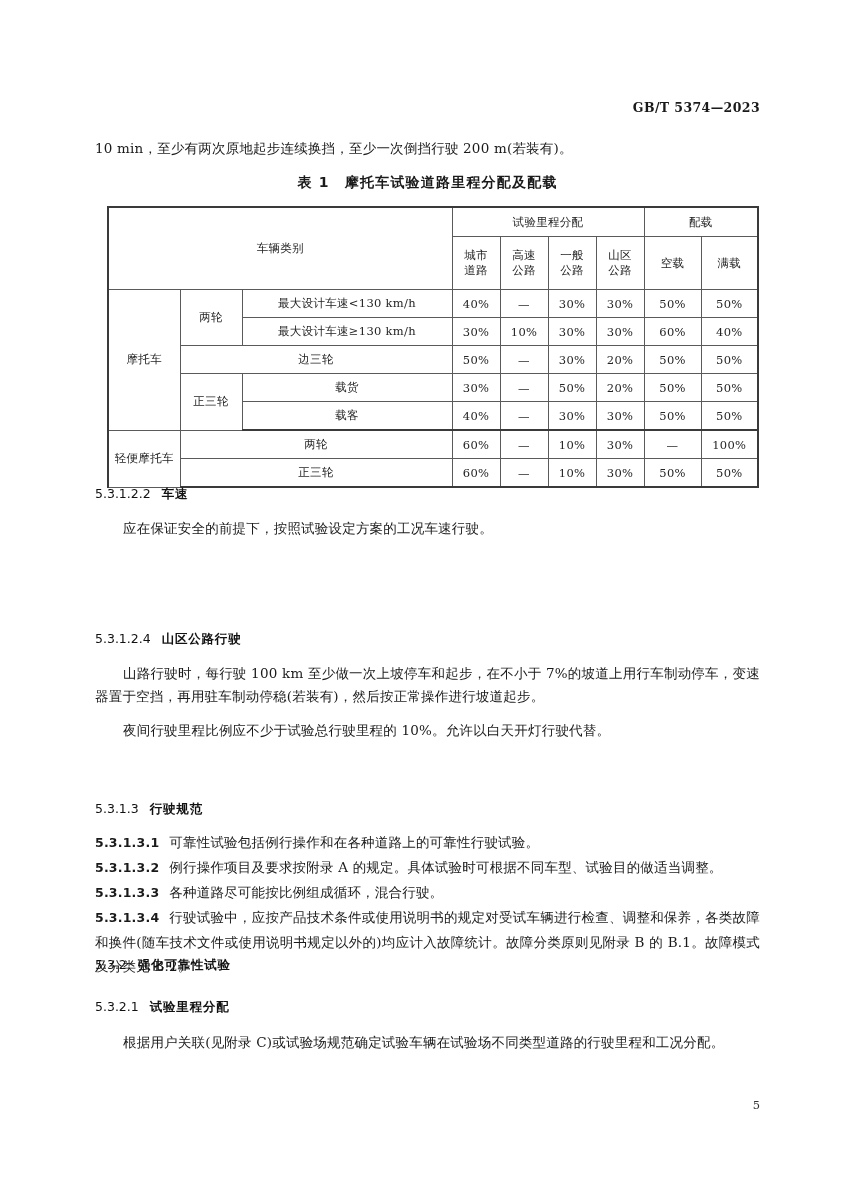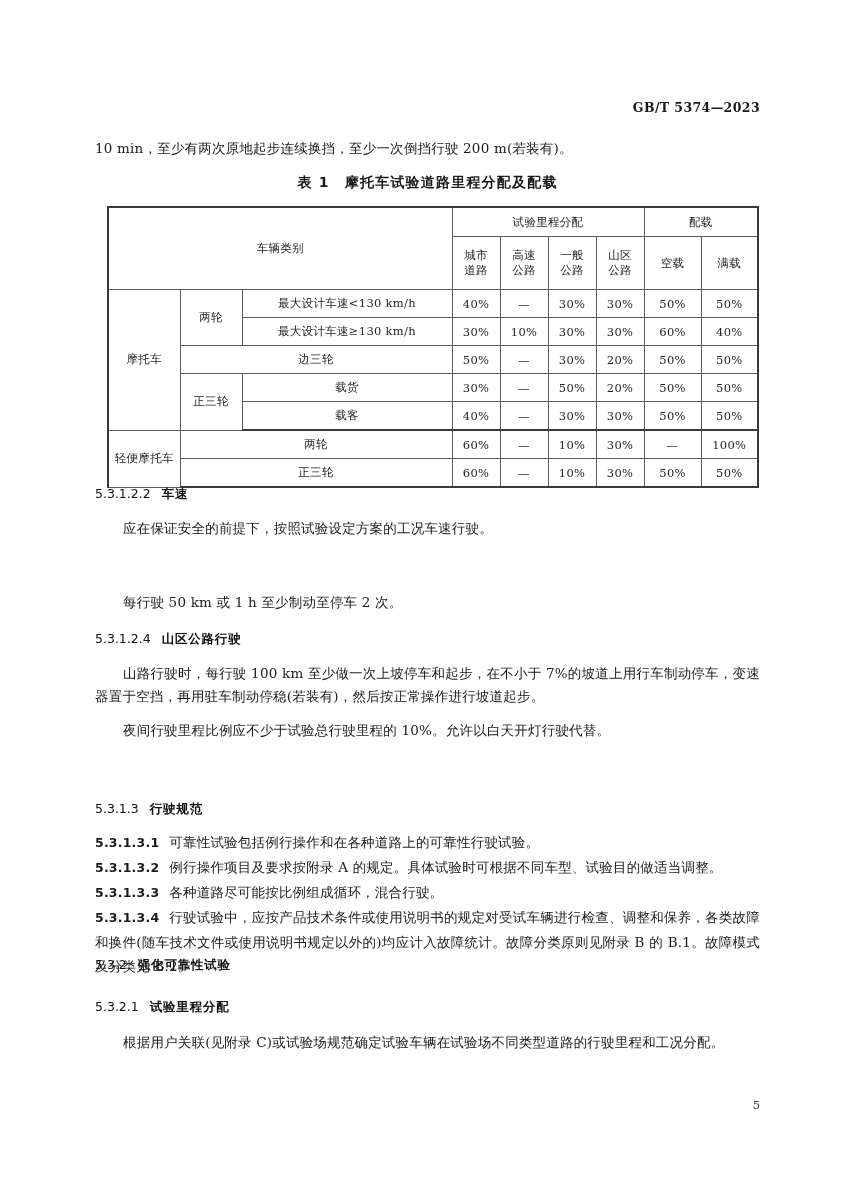--- a/index.html
+++ b/index.html
@@ -284,21 +284,20 @@
     </div>
 
     <div class="sec" style="top:466px;margin-top:20px;">
       <div class="sec-head">
         <span class="n">5.3.1.2.2</span><span class="t">车速</span>
       </div>
       <div class="para indent" style="margin-top:14px;">应在保证安全的前提下，按照试验设定方案的工况车速行驶。</div>
     </div>
 
     <div class="sec" style="top:577px;">
-      <div class="para indent" style="margin-top:14px;">每行驶 50 km 或 1 h 至少制动至停车 2 次。</div>
     </div>
 
     <div class="sec" style="top:631px;">
       <div class="sec-head">
         <span class="n">5.3.1.2.4</span><span class="t">山区公路行驶</span>
       </div>
       <div class="para indent" style="margin-top:14px;">山路行驶时，每行驶 100 km 至少做一次上坡停车和起步，在不小于 7%的坡道上用行车制动停车，变速器置于空挡，再用驻车制动停稳(若装有)，然后按正常操作进行坡道起步。</div>
     </div>
 
     <div class="sec" style="top:719px;">

